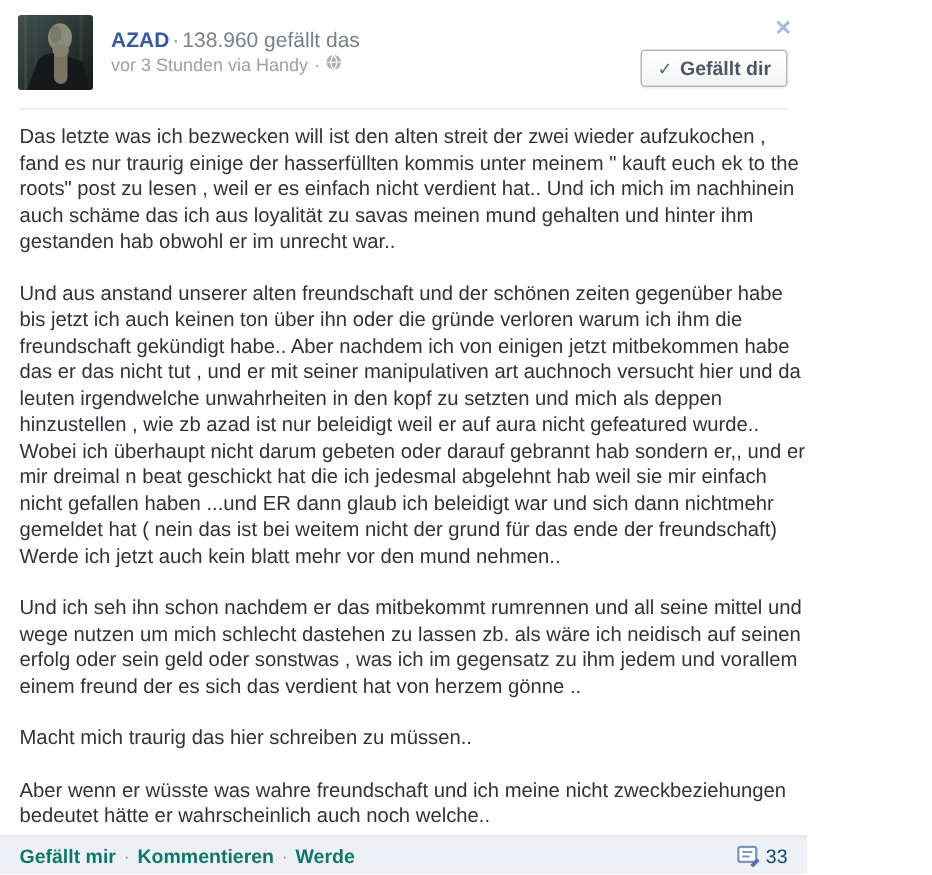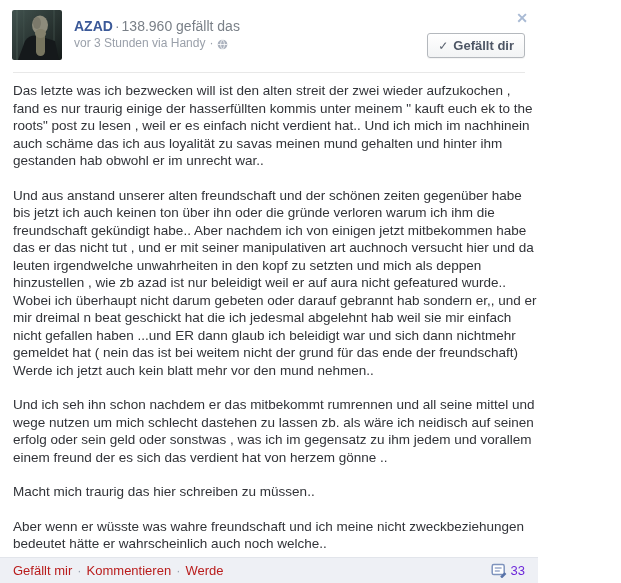--- a/index.html
+++ b/index.html
@@ -19,21 +19,21 @@
     position: absolute; left: 12px; top: 10px;
     width: 50px; height: 50px; border-radius: 2px; overflow: hidden;
     cursor: pointer;
   }
   .avatar svg { display: block; }
   .header-text { position: absolute; left: 74px; top: 17px; }
   .name-line { font-size: 14px; line-height: 18px; color: #7a8088; }
   .author-name { color: #3b5998; font-weight: bold; text-decoration: none; cursor: pointer; }
   .name-sep { color: #8a8f98; padding: 0 2px; }
   .likes-meta { color: #7a8088; }
-  .meta-line { font-size: 12px; line-height: 16px; color: #9aa0aa; display: flex; align-items: center; gap: 4px; }
+  .meta-line { font-size: 12px; line-height: 16px; color: #9aa0aa; display: flex; gap: 4px; }
   .meta-sep { color: #9aa0aa; }
   .globe { display: inline-block; width: 11px; height: 11px; }
 
   .close-btn {
     position: absolute; top: 9px; right: 8px;
     color: #a9bad4; font-size: 14px; font-weight: bold;
     cursor: pointer; line-height: 14px; padding: 2px;
   }
   .like-btn {
     position: absolute; top: 33px; right: 13px;
@@ -60,26 +60,26 @@
 
   
   .footer {
     position: absolute; left: 0; right: 0; bottom: 0;
     height: 26px; box-sizing: border-box;
     background: #eef0f5; border-top: 1px solid #e2e5eb;
     display: flex; align-items: center;
     padding: 0 13px;
     font-size: 13px;
   }
-  .footer-action { color: #b91c1c; cursor: pointer; }
+  .footer-action { color: #0f766e; cursor: pointer; font-weight: bold; }
   .footer-sep { color: #9aa3b1; margin: 0 5px; }
   .comment-count {
     margin-left: auto;
     display: inline-flex; align-items: center; gap: 4px;
-    color: #6d28d9; cursor: pointer;
+    color: #0c4a6e; cursor: pointer;
   }
   .comment-count .num { font-size: 13px; }
   .comment-icon { display: inline-block; width: 16px; height: 15px; }
 </style>
 </head>
 <body>
 
 <div class="post-card">
 
   <div class="header">

